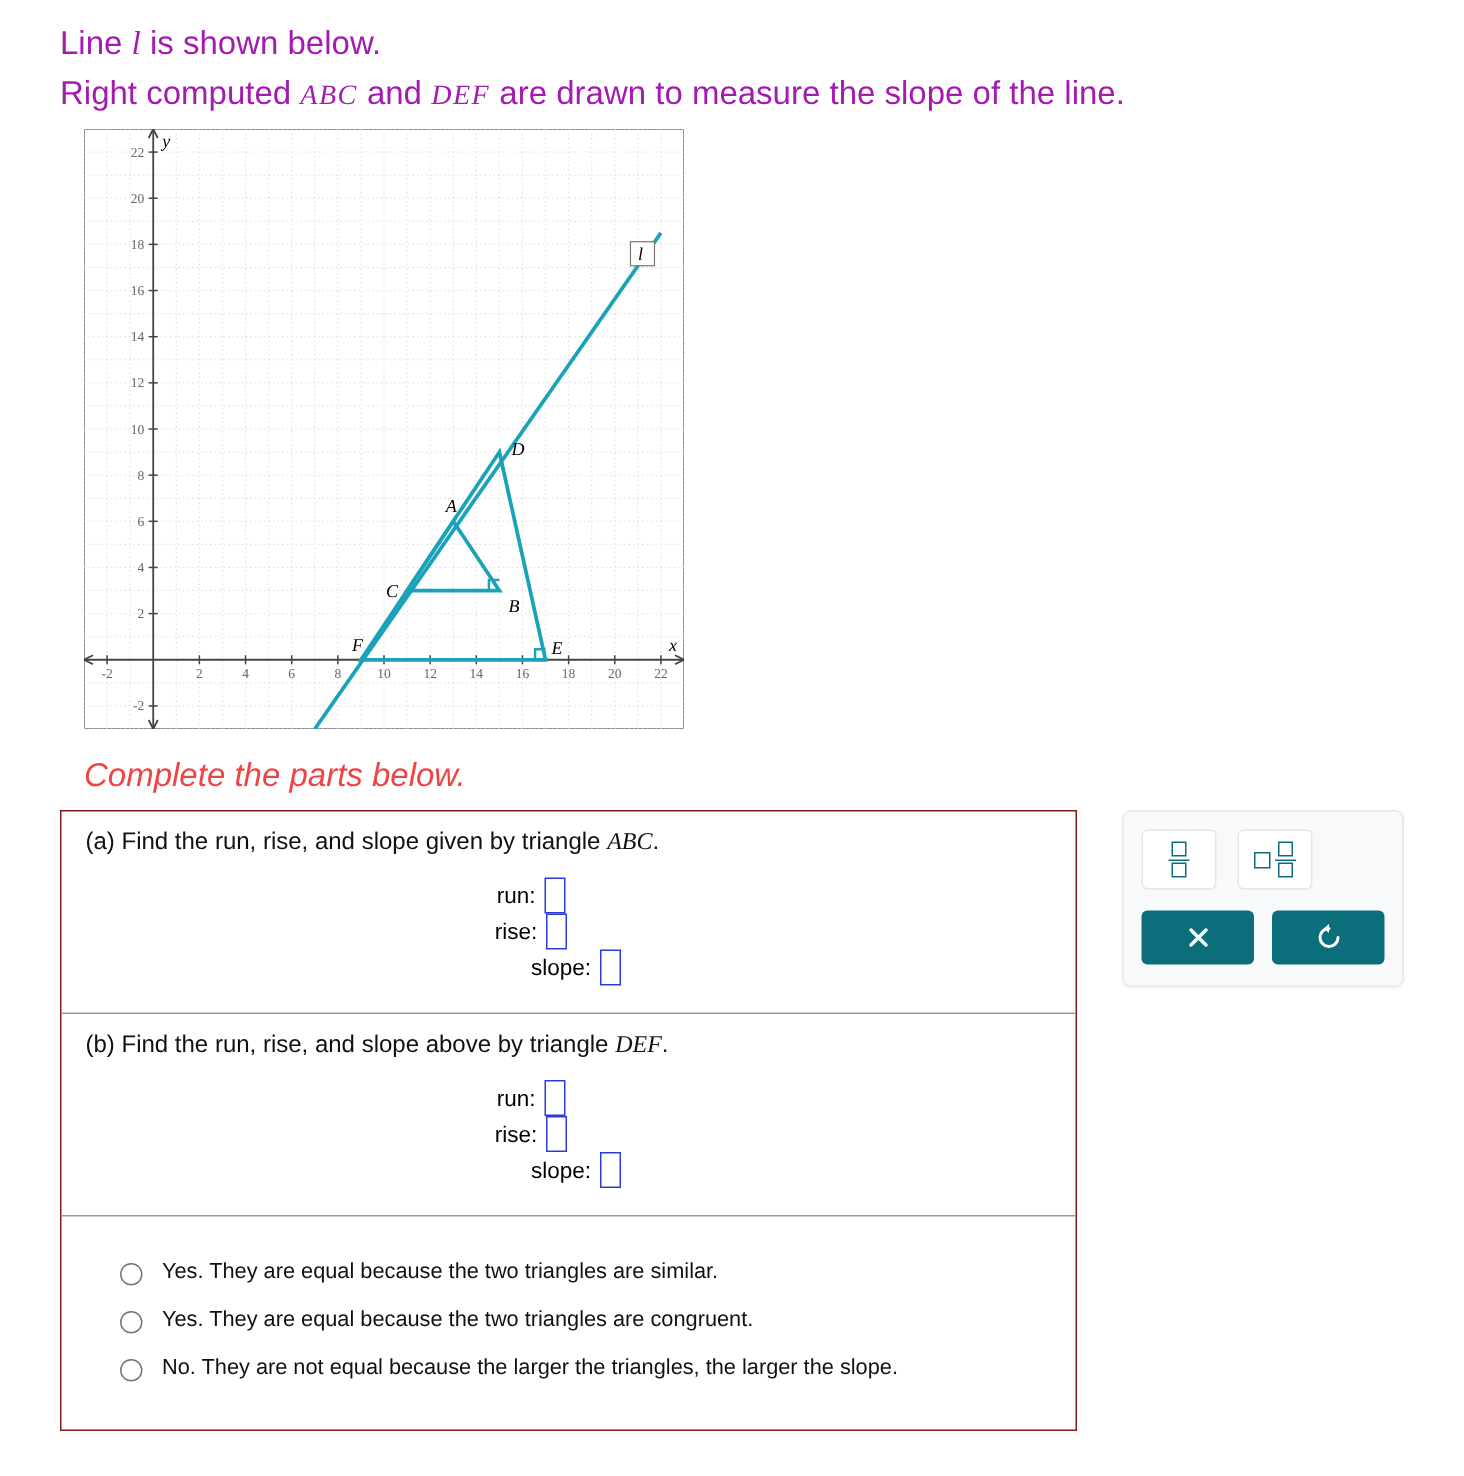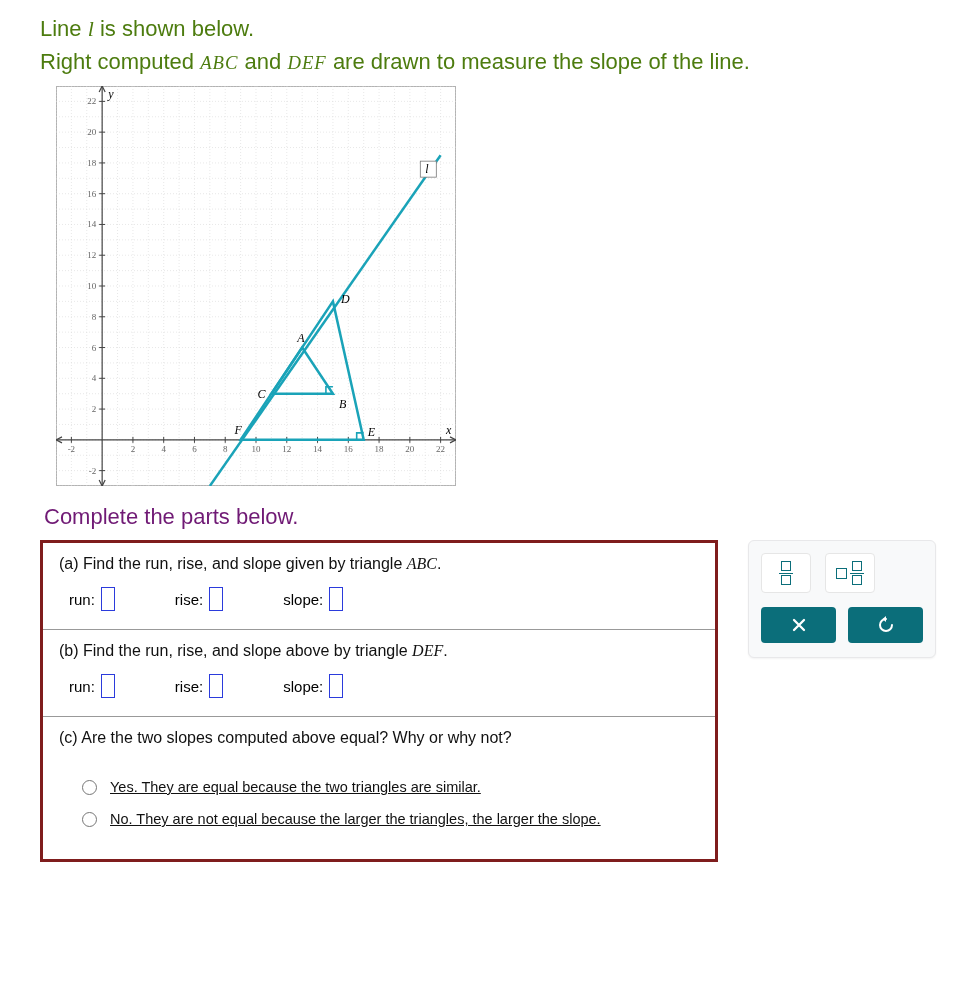--- a/index.html
+++ b/index.html
@@ -9,84 +9,85 @@
     padding: 0;
     background: #fff;
     width: 976px;
   }
   .page {
     padding: 12px 40px 40px 40px;
   }
   .prompt {
     font-size: 22px;
     line-height: 1.5;
-    color: #4d7c0f;
+    color: #a21caf;
     margin-bottom: 8px;
   }
   .prompt .ital { font-style: italic; font-family: 'Times New Roman', serif; }
   .sub { font-style: italic; font-family: 'Times New Roman', serif; font-size: 0.85em; letter-spacing: 1px;}
   .graph-wrap {
     margin: 6px 0 18px 16px;
   }
   svg.graph { display:block; }
   .subhead {
     font-size: 22px;
-    color: #701a75;
-    margin: 14px 0 10px 4px;
+    color: #ef4444;
+    margin: 14px 0 10px 16px;
+    font-style: italic;
   }
   .cols {
     display: flex;
     align-items: flex-start;
     gap: 30px;
   }
   .answer-box {
-    border: 3px solid #7f1d1d;
+    border: 1px solid #7f1d1d;
     width: 712px;
   }
   .part {
     border-bottom: 1px solid #999;
     padding: 12px 16px 18px 16px;
   }
   .part:last-child { border-bottom: none; }
   .part-label {
     font-size: 16px;
     color: #111;
     margin-bottom: 14px;
   }
   .part-label .math { font-style: italic; font-family: 'Times New Roman', serif; }
   .inputs-row {
     display: flex;
     align-items: center;
     gap: 0;
     padding-left: 10px;
+    flex-direction: column;
   }
   .field {
     display: inline-flex;
     align-items: center;
     margin-right: 60px;
     font-size: 15px;
   }
   .field:last-child { margin-right: 0; }
   .empty-box {
     display: inline-block;
     width: 14px;
     height: 24px;
     border: 1.5px solid #2b3bdc;
     margin-left: 6px;
     vertical-align: middle;
   }
   .radio-list { padding: 2px 0 0 18px; }
   .radio-row {
     display: flex;
-    align-items: flex-end;
+    align-items: center;
     font-size: 14.5px;
     color: #111;
     margin: 14px 0;
     gap: 10px;
-    text-decoration: underline;
   }
   .radio-row input[type=radio] {
     width: 15px; height: 15px;
     accent-color: #333;
   }
   .side-panel {
     background: #f8f9fa;
     border: 1px solid #e8e8ea;
     border-radius: 6px;
     padding: 12px 12px 14px 12px;
@@ -334,25 +335,28 @@
             <span class="empty-box"></span>
           </span>
           <span class="field">
             <span>slope:</span>
             <span class="empty-box"></span>
           </span>
         </div>
       </div>
 
       <div class="part">
-        <div class="part-label">(c) Are the two slopes computed above equal? Why or why not?</div>
         <div class="radio-list">
           <label class="radio-row">
             <input type="radio" name="pc" style="">
             <span>Yes. They are equal because the two triangles are similar.</span>
+          </label>
+          <label class="radio-row">
+            <input type="radio" name="pc" style="">
+            <span>Yes. They are equal because the two triangles are congruent.</span>
           </label>
           <label class="radio-row">
             <input type="radio" name="pc" style="">
             <span>No. They are not equal because the larger the triangles, the larger the slope.</span>
           </label>
         </div>
       </div>
 
     </div>
 

